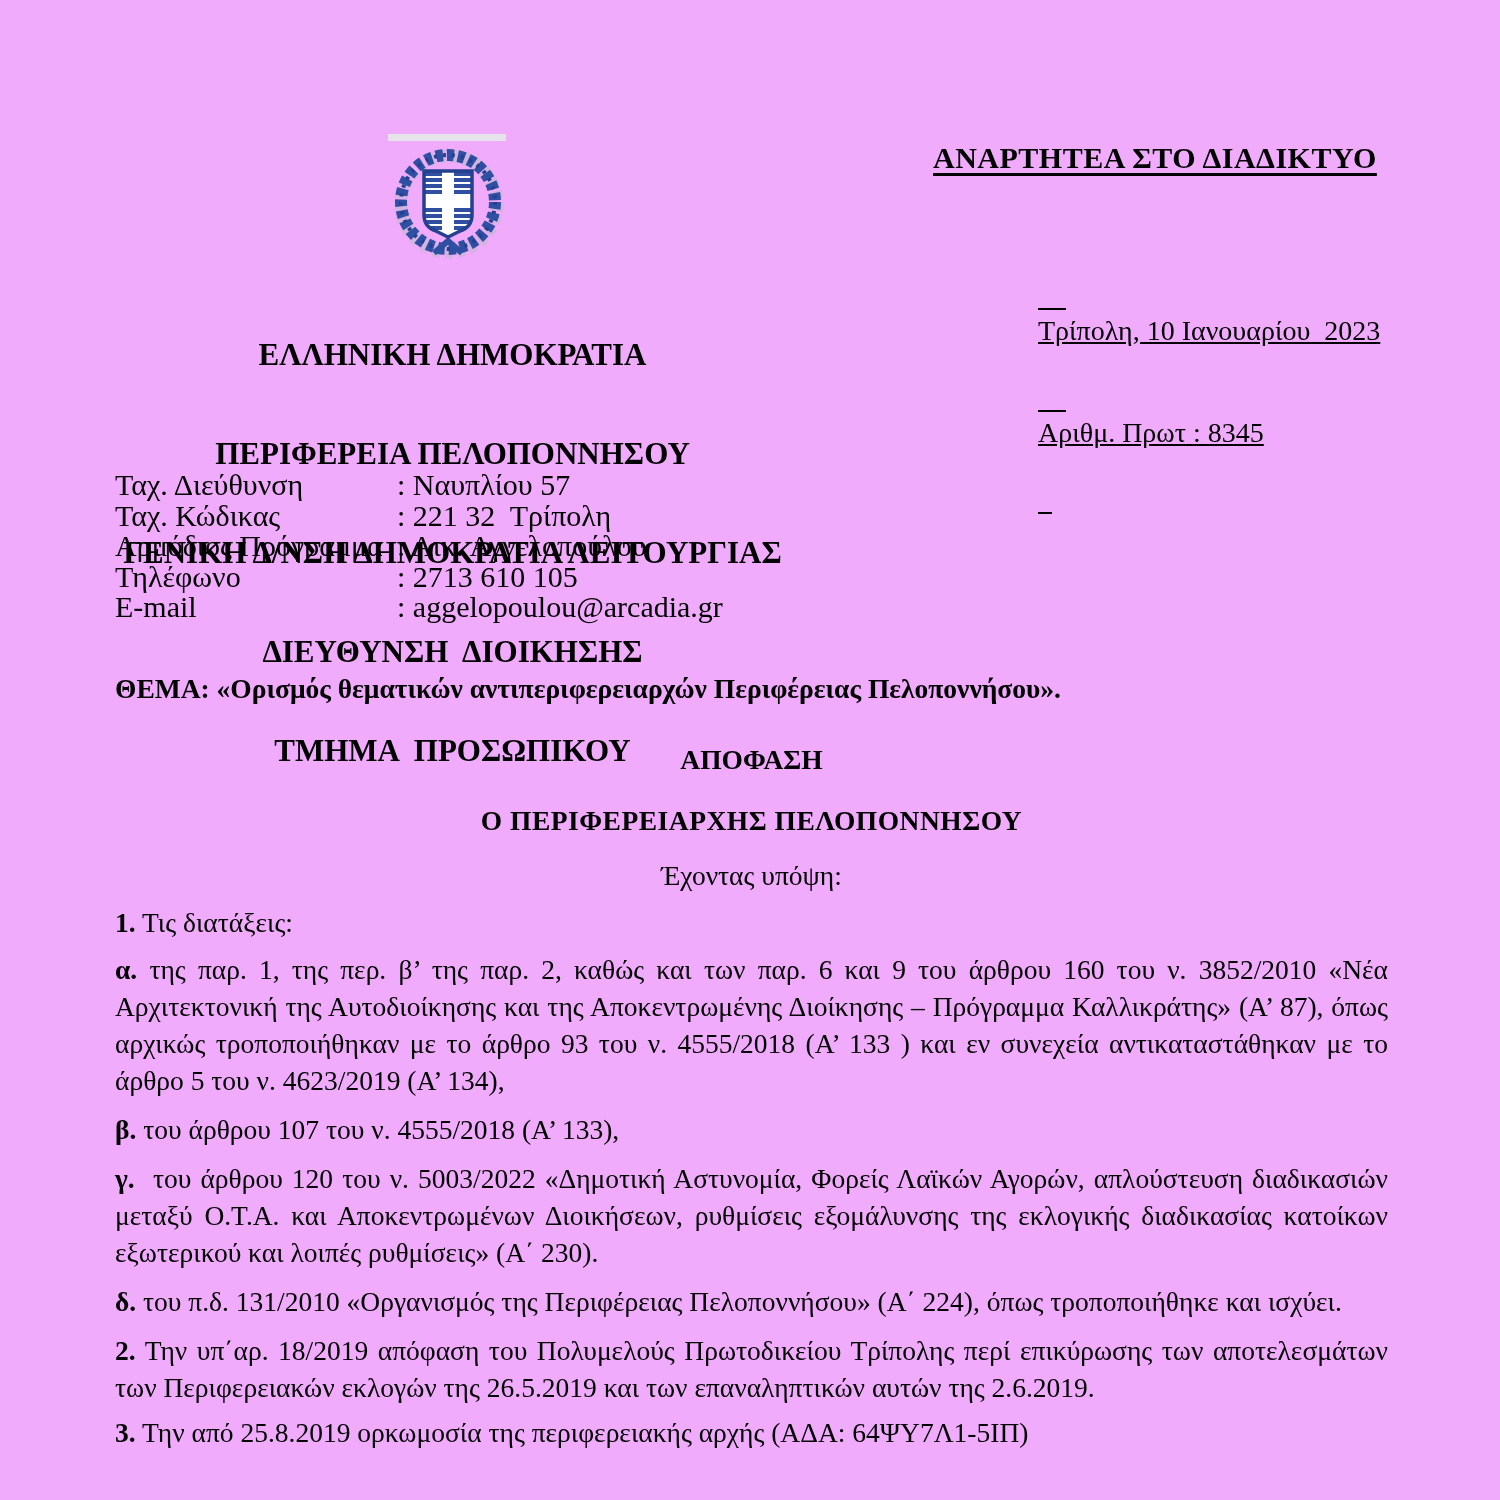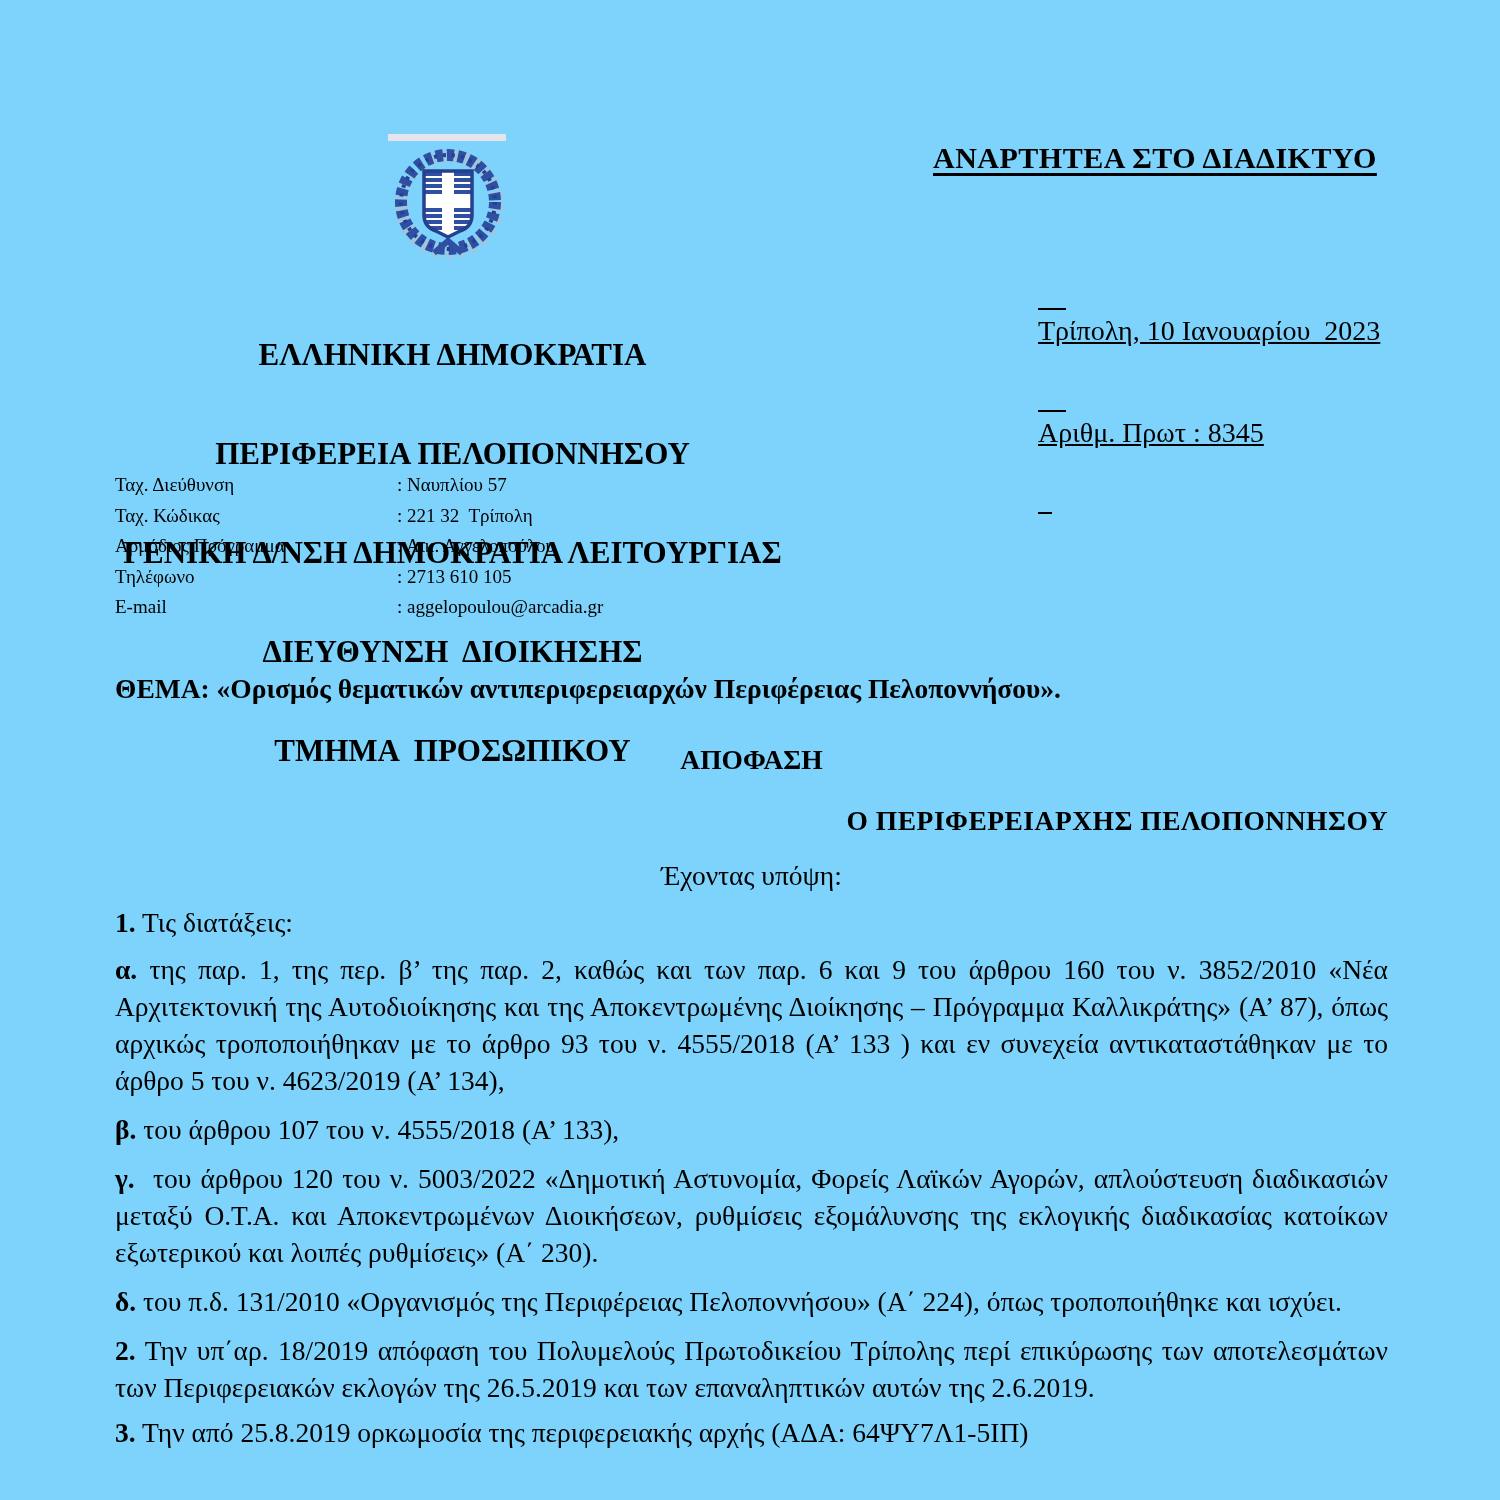--- a/index.html
+++ b/index.html
@@ -1,21 +1,21 @@
 <!DOCTYPE html>
 <html lang="el"><head>
 <meta charset="utf-8">
 <style>
   html, body { margin: 0; padding: 0; background: #ffffff; }
   .page {
     position: relative;
     width: 1500px;
     height: 1500px;
     overflow: hidden;
-    background: #7dd3fc;
+    background: #f0abfc;
     color: #000000;
     font-family: "Liberation Serif", "DejaVu Serif", serif;
   }
 
   
   .emblem-box {
     position: absolute;
     left: 388px; top: 134px;
     width: 120px; height: 132px;
   }
@@ -56,40 +56,40 @@
     font-weight: bold;
     font-size: 31px;
     line-height: 33px;
     white-space: pre-wrap;
   }
 
   
   .contact {
     position: absolute;
     left: 115px; top: 470px;
-    font-size: 19px;
+    font-size: 30px;
     line-height: 30.5px;
   }
   .contact-row { display: flex; }
   .contact-label { width: 282px; white-space: pre-wrap; }
   .contact-value { white-space: pre-wrap; }
 
   
   .content {
     position: absolute;
     left: 113px; top: 668px;
     width: 1277px;
     font-size: 27.5px;
     line-height: 37px;
   }
   .content p { margin: 2px; }
   .subject { font-weight: bold; white-space: pre-wrap; }
   .center-title { text-align: center; font-weight: bold; }
   .t-apofasi { margin-top: 34px !important; }
-  .t-perifereiarxis { margin-top: 24px !important; letter-spacing: 0.5px; text-align: right; }
+  .t-perifereiarxis { margin-top: 24px !important; letter-spacing: 0.5px; }
   .having-regard { margin-top: 18px !important; text-align: center; }
   .item { text-align: justify; }
   .m10 { margin-top: 10px !important; }
   .m12 { margin-top: 12px !important; }
   .m8  { margin-top: 8px  !important; }
   .marker { font-weight: bold; }
 </style>
 </head>
 <body>
 

